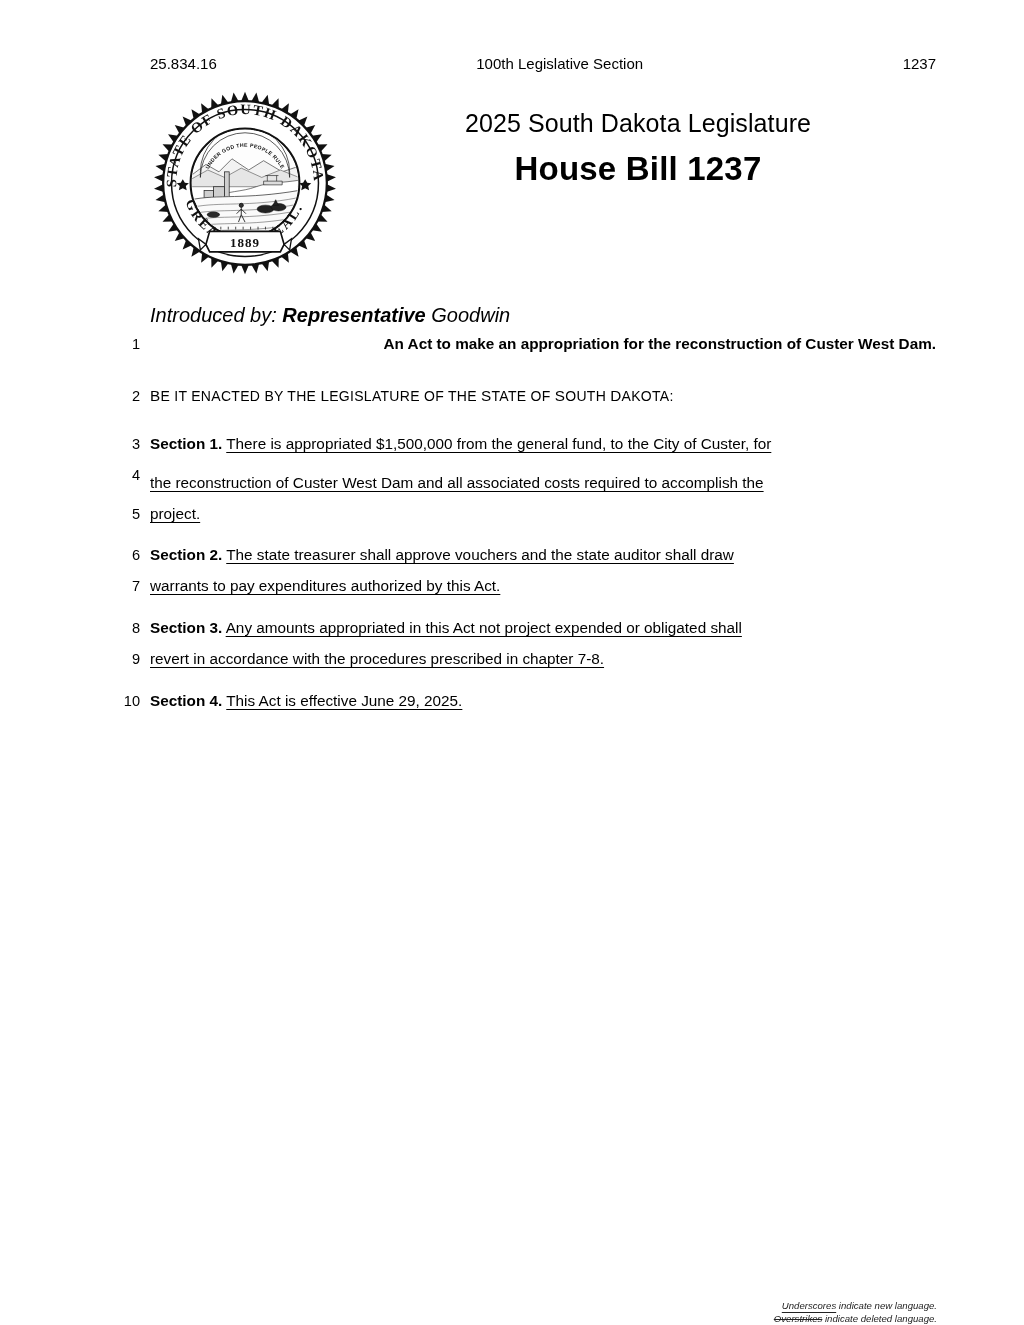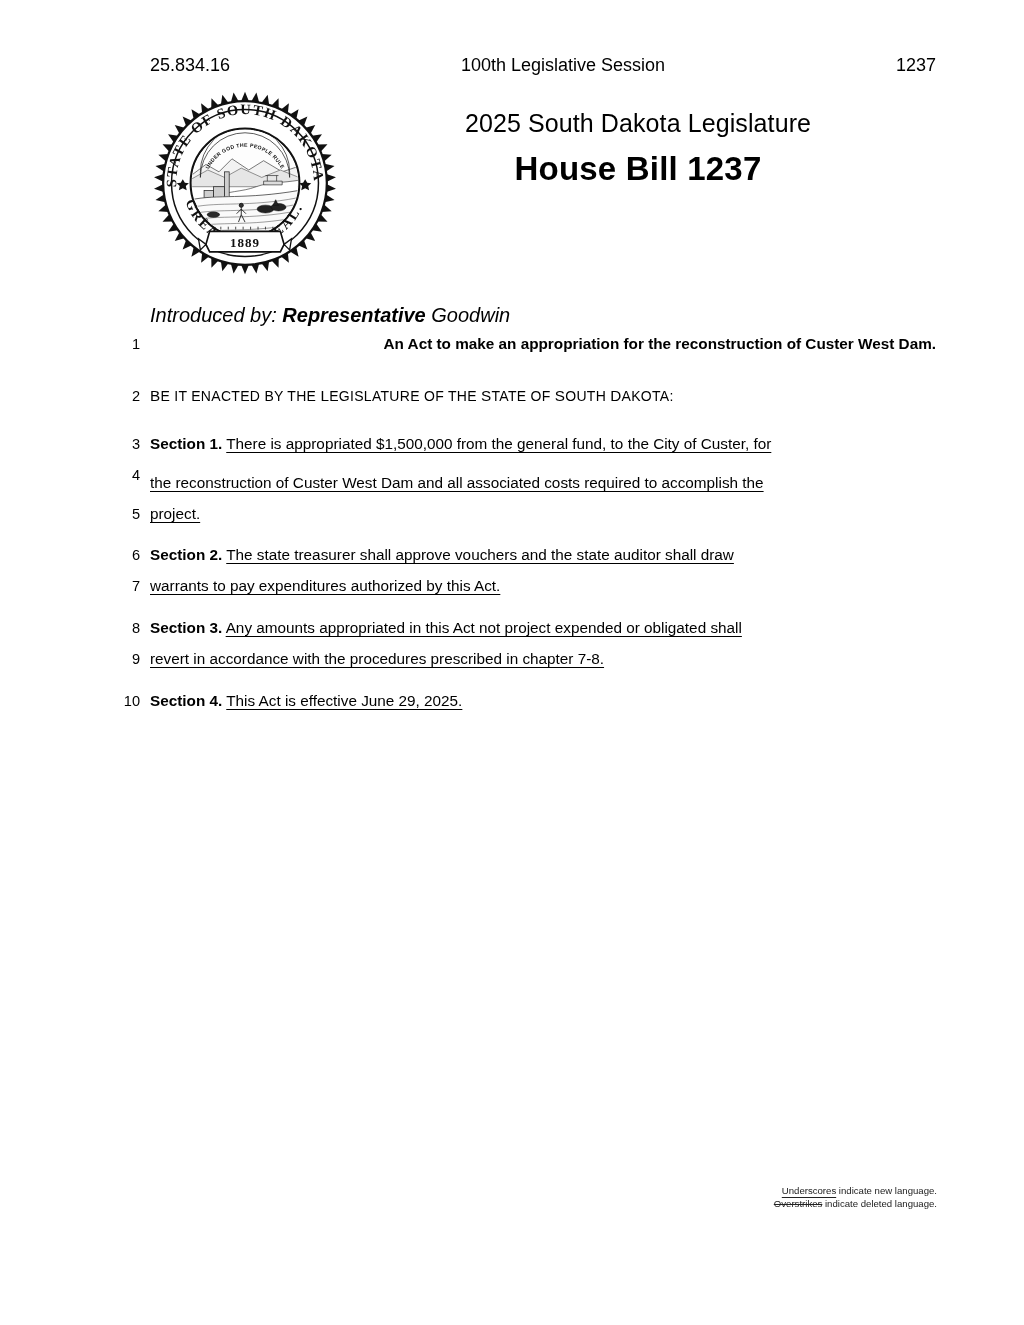--- a/index.html
+++ b/index.html
@@ -21,21 +21,21 @@
   }
 
   
   .doc-header {
     position: absolute;
     left: 150px;
     top: 56px;
     width: 786px;
     display: flex;
     align-items: baseline;
-    font-size: 18px;
+    font-size: 15px;
     line-height: 1;
   }
   .doc-header .hdr-left   { flex: 0 0 auto; }
   .doc-header .hdr-center { flex: 1 1 auto; text-align: center; }
   .doc-header .hdr-right  { flex: 0 0 auto; }
 
   
   .seal-wrap {
     position: absolute;
     left: 152px;
@@ -134,25 +134,26 @@
   }
   .enact .sc {
     font-size: 14px;
     letter-spacing: 0.3px;
   }
 
   
   .footnote {
     position: absolute;
     right: 87px;
-    top: 1185px;
+    top: 1300px;
     text-align: right;
     font-size: 9.6px;
     line-height: 1.32;
     color: #222;
+    font-style: italic;
   }
 
   
   .seal-txt-outer {
     font-family: "Liberation Serif", serif;
     font-weight: 700;
     font-size: 15.5px;
     letter-spacing: 1.6px;
     fill: #111;
   }
@@ -178,21 +179,21 @@
     fill: #111;
   }
 </style>
 </head>
 <body>
 
 <div class="page">
 
   <div class="doc-header">
     <span class="hdr-left">25.834.16</span>
-    <span class="hdr-center">100th Legislative Session</span>
+    <span class="hdr-center">100th Legislative Section</span>
     <span class="hdr-right">1237</span>
   </div>
 
   <div class="seal-wrap">
     <svg viewBox="0 0 200 200" xmlns="http://www.w3.org/2000/svg">
       <defs>
         <path id="arcTop" d="M 26,100 A 74,74 0 0 1 174,100"></path>
         <path id="arcGreat" d="M 33,100 A 67,67 0 0 0 100,167"></path>
         <path id="arcSeal" d="M 100,167 A 67,67 0 0 0 167,100"></path>
         <path id="arcBanner" d="M 58,92 A 44,44 0 0 1 142,92"></path>

